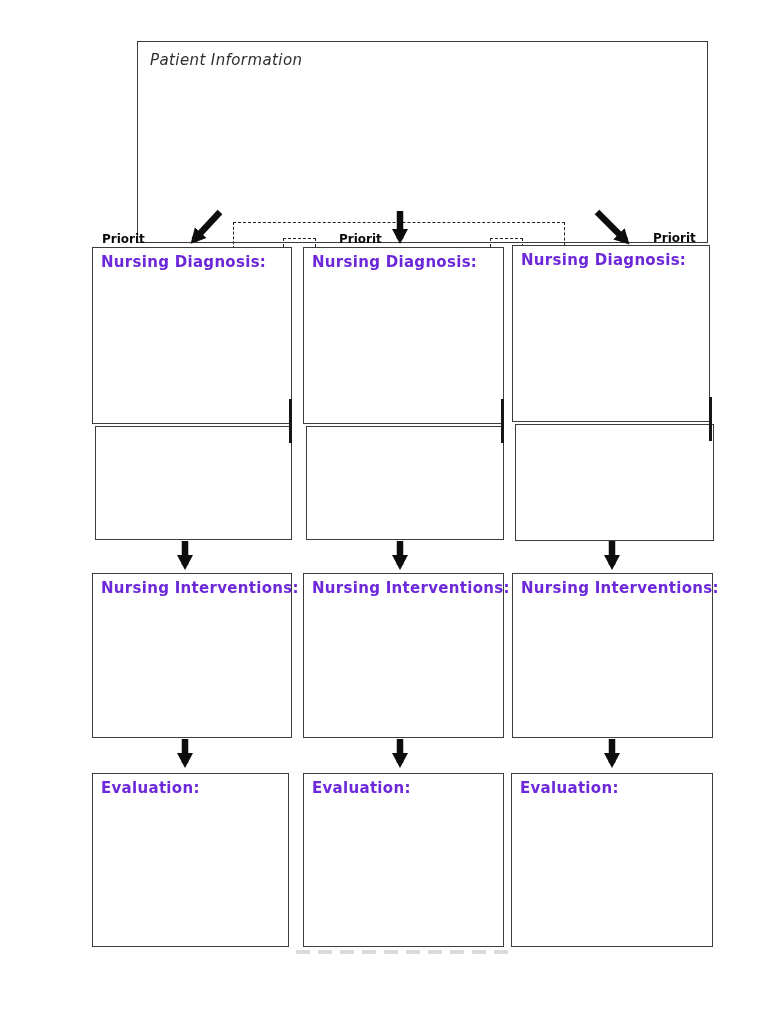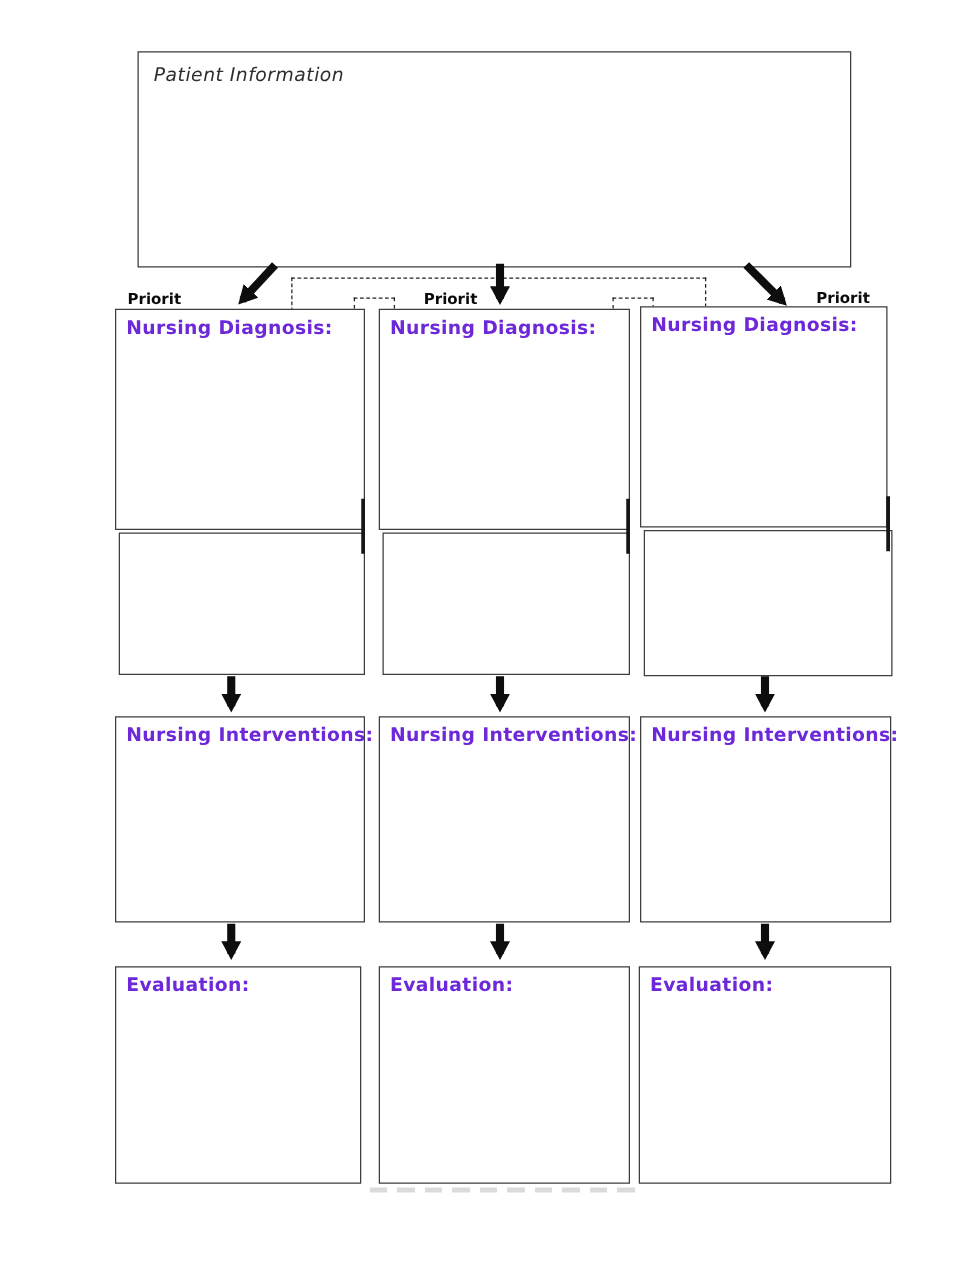--- a/index.html
+++ b/index.html
@@ -19,21 +19,21 @@
   }
   .box-label {
     font-size: 15px;
     font-weight: bold;
     color: #6d28d9;
     letter-spacing: 0.3px;
     padding: 5px 8px;
     white-space: nowrap;
   }
   .patient-box {
-    left: 110px; top: 41px; width: 571px; height: 173px;
+    left: 137px; top: 41px; width: 571px; height: 202px;
     border: 1.5px solid #3a3a3a;
   }
   .patient-label {
     font-style: italic;
     font-weight: normal;
     font-size: 15px;
     color: #2e2e2e;
     padding: 9px 12px;
     letter-spacing: 0.4px;
   }

